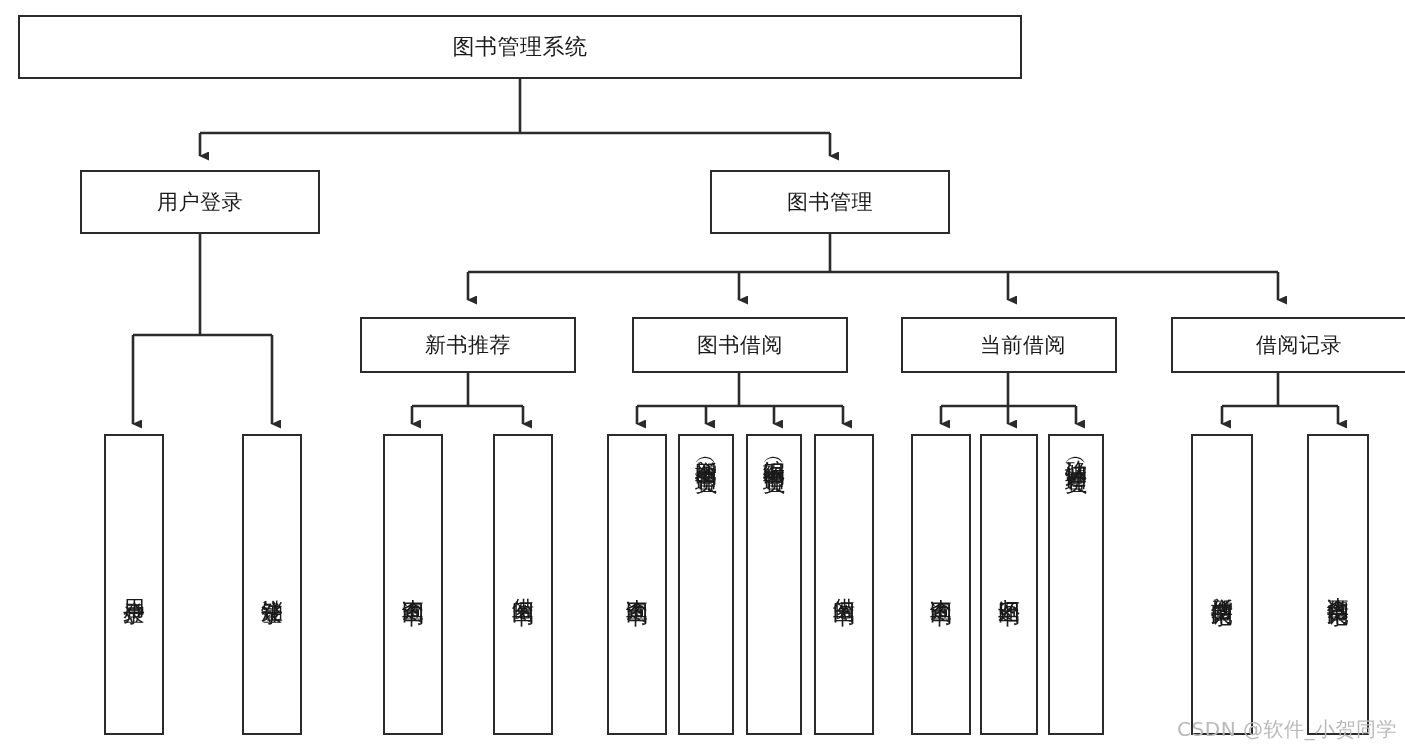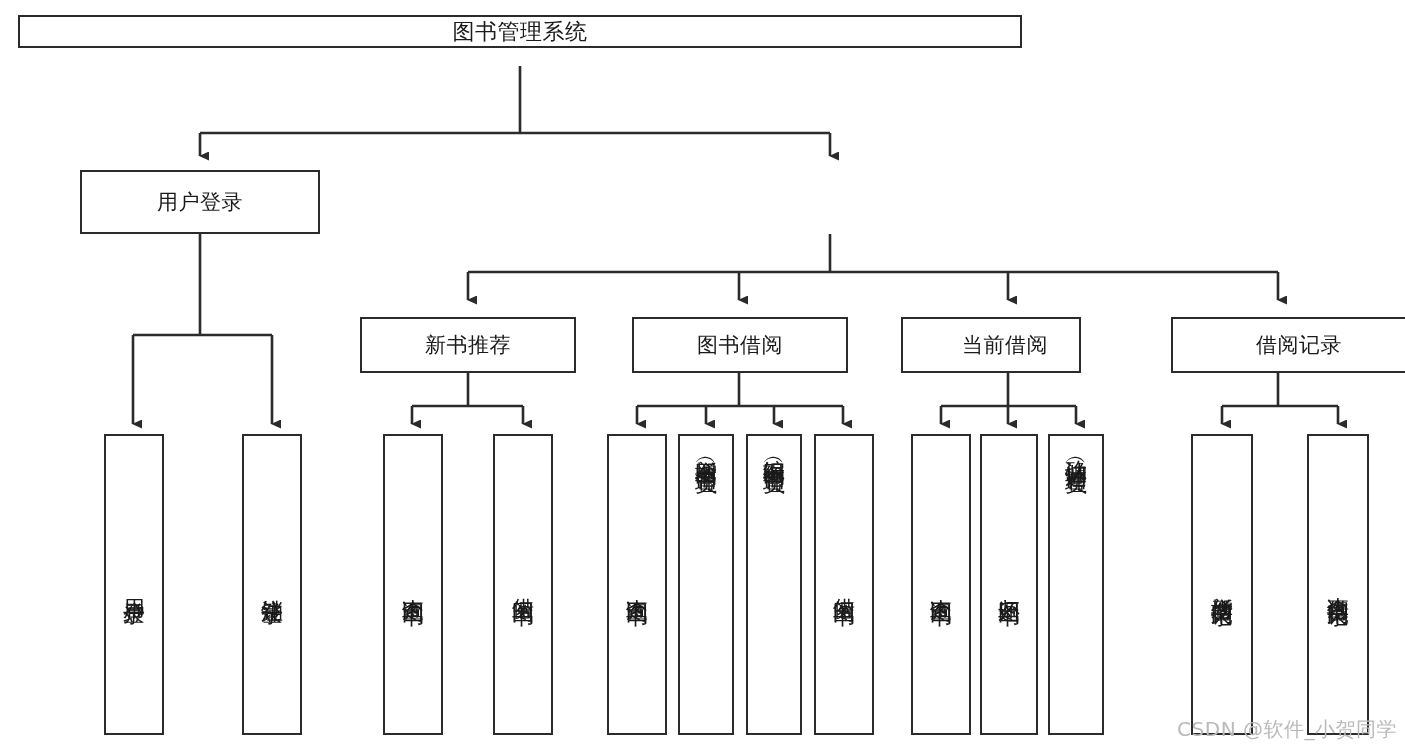--- a/index.html
+++ b/index.html
@@ -126,38 +126,41 @@
       <path d="M1008,406 L1008,424" marker-end="url(#arrowhead)"></path>
       <path d="M1076,406 L1076,424" marker-end="url(#arrowhead)"></path>
 
       <path d="M1278,373 L1278,406"></path>
       <path d="M1222,406 L1338,406"></path>
       <path d="M1222,406 L1222,424" marker-end="url(#arrowhead)"></path>
       <path d="M1338,406 L1338,424" marker-end="url(#arrowhead)"></path>
     </g>
   </svg>
 
-  <div class="node horiz root" style="left:18px; top:15px; width:1004px; height:33px;">
+  <div class="node horiz root" style="left:18px; top:15px; width:1004px; height:64px;">
     <span class="node-label">图书管理系统</span>
   </div>
 
   <div class="node horiz" style="left:80px; top:170px; width:240px; height:64px;">
     <span class="node-label">用户登录</span>
   </div>
 
+  <div class="node horiz" style="left:710px; top:170px; width:240px; height:64px;">
+    <span class="node-label">图书管理</span>
+  </div>
 
   <div class="node horiz" style="left:632px; top:317px; width:216px; height:56px;">
     <span class="node-label">图书借阅</span>
   </div>
 
   <div class="node horiz" style="left:360px; top:317px; width:216px; height:56px;">
     <span class="node-label">新书推荐</span>
   </div>
 
-  <div class="node horiz" style="left:901px; top:317px; width:180px; height:56px;padding-left:28px;">
+  <div class="node horiz" style="left:901px; top:317px; width:216px; height:56px;padding-left:28px;">
     <span class="node-label">当前借阅</span>
   </div>
 
   <div class="node horiz" style="left:1171px; top:317px; width:256px; height:56px;">
     <span class="node-label">借阅记录</span>
   </div>
 
   <div class="node vert centered" style="left:104px; top:434px; width:60px; height:301px;">
     <span class="node-label">用户登录</span>
   </div>

